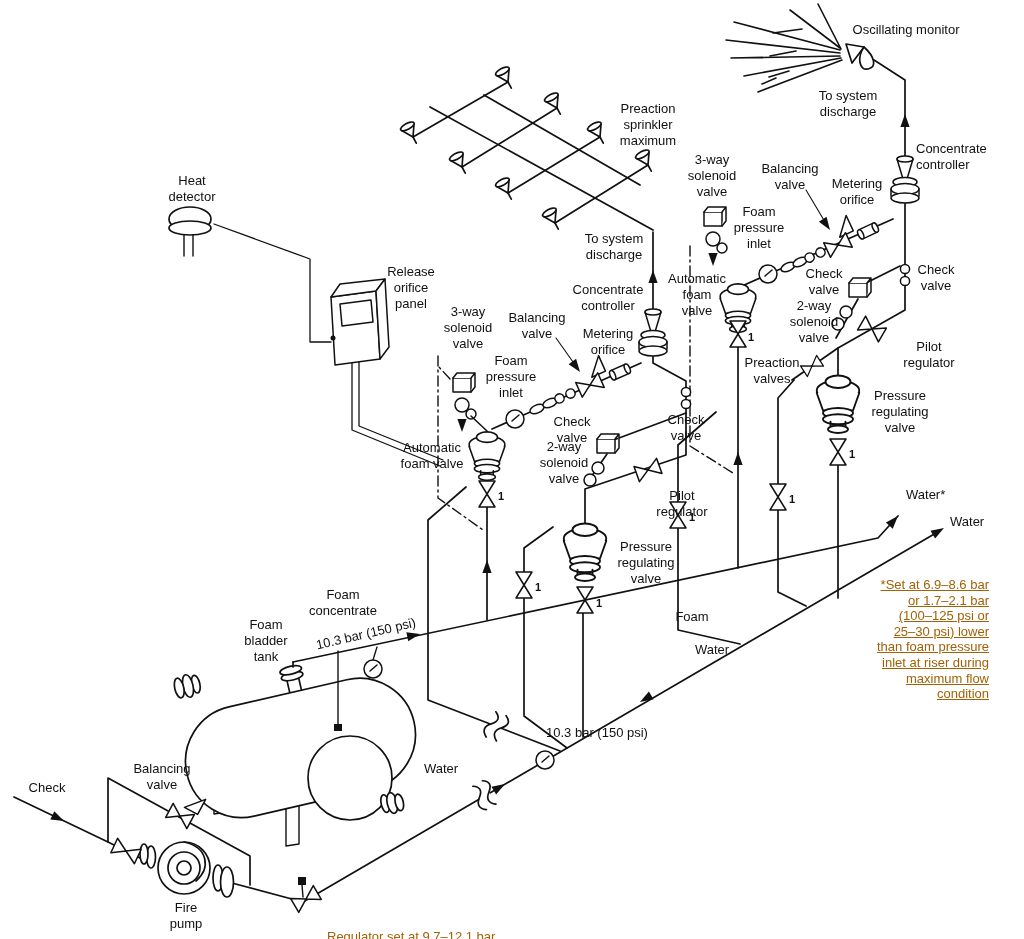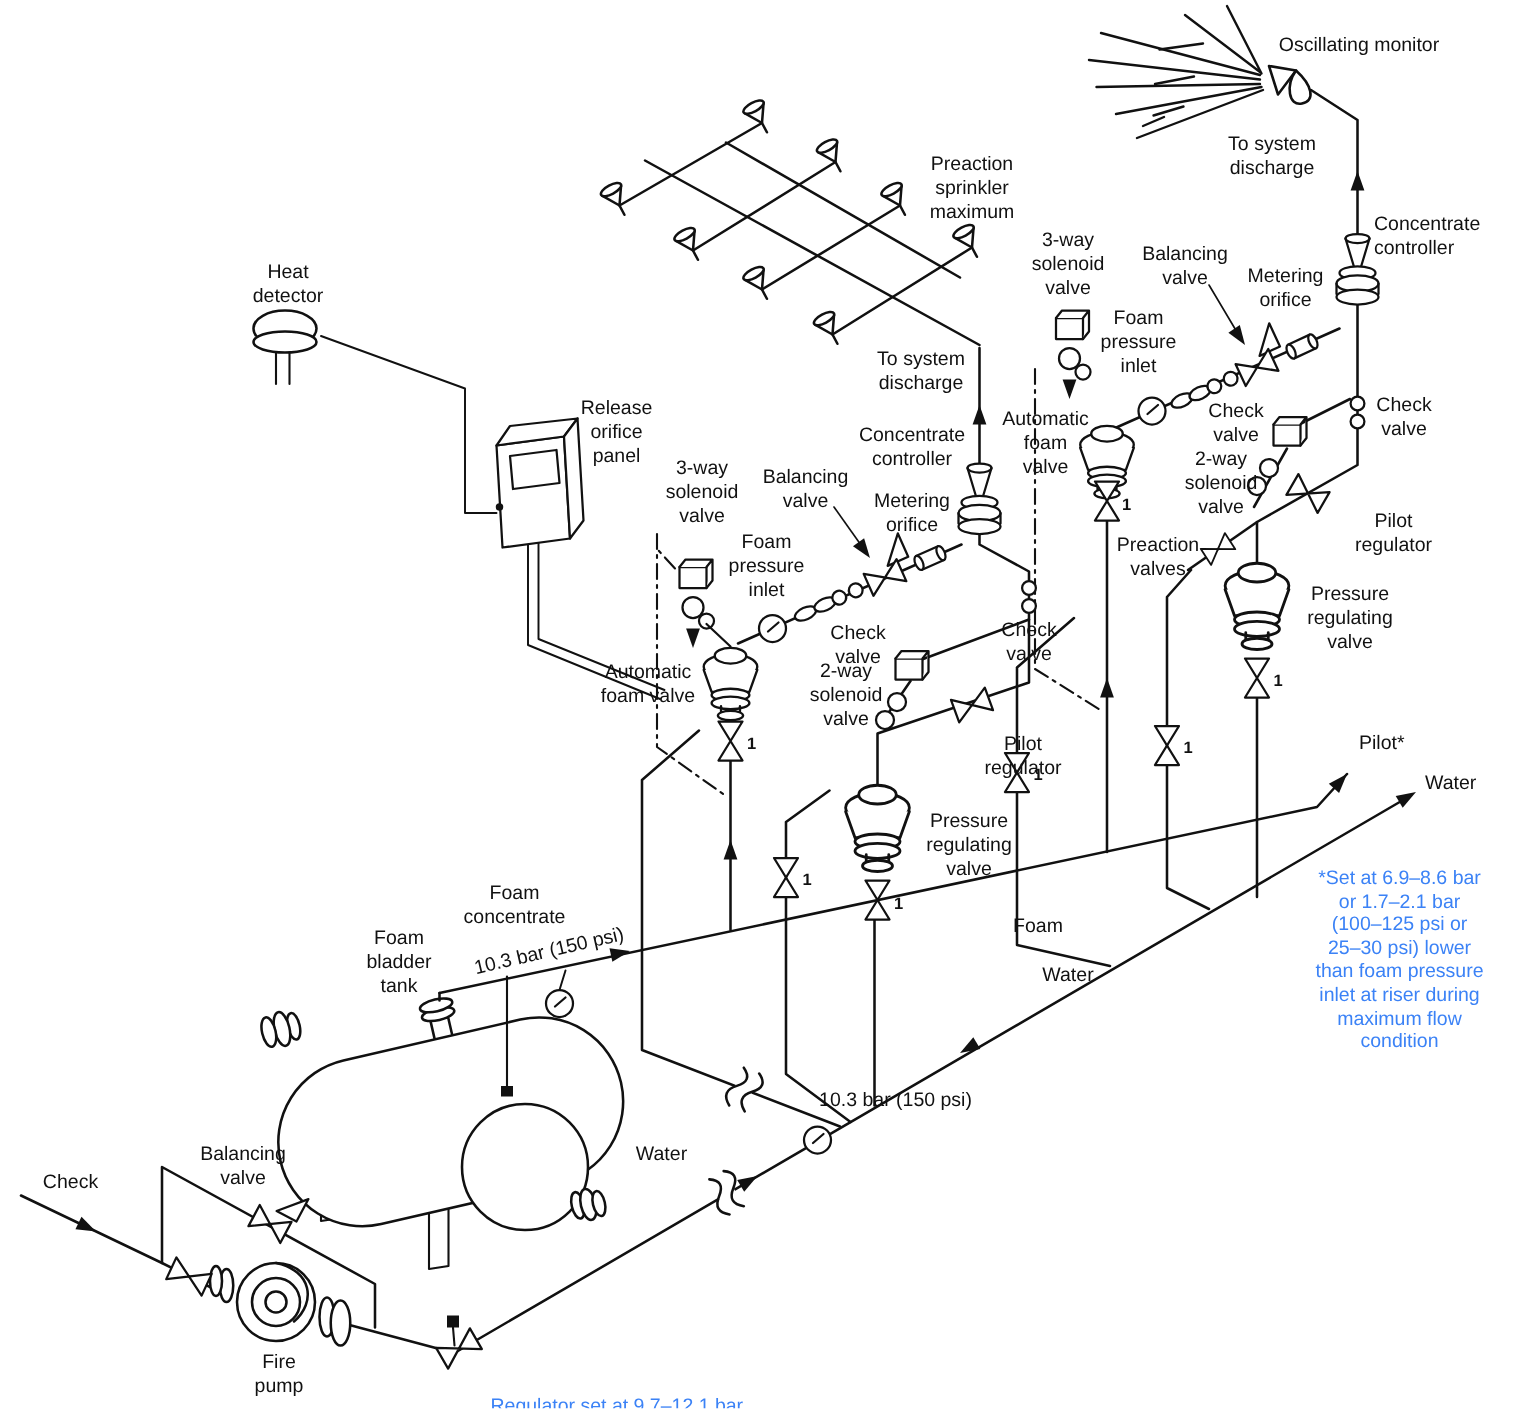--- a/index.html
+++ b/index.html
@@ -3,22 +3,22 @@
 <meta charset="utf-8">
 <style>
   html,body{margin:0;padding:0;background:#fff;}
   #stage{position:relative;width:1024px;height:939px;background:#fff;overflow:hidden;
          font-family:"Liberation Sans",sans-serif;color:#111;border-radius:29px;}
   #pipes{position:absolute;left:0;top:0;}
   .lbl{position:absolute;font-size:13px;line-height:1.22;text-align:center;
        white-space:pre-line;transform:translate(-50%,-50%);color:#111;}
   .lbl-l{position:absolute;font-size:13px;line-height:1.22;text-align:left;
        white-space:pre-line;transform:translateY(-50%);color:#111;}
-  .lbl-tl{position:absolute;font-size:13px;line-height:1.2;text-align:center;
-       white-space:pre-line;color:#3b82f6;}
+  .lbl-tl{position:absolute;font-size:13px;line-height:1.2;text-align:right;
+       white-space:pre-line;color:#a16207;text-decoration:underline;}
   .rot{transform:translate(-50%,-50%) rotate(-13deg);}
   .tag{position:absolute;font-size:11px;font-weight:bold;transform:translate(-50%,-50%);color:#111;}
 </style>
 </head>
 <body>
 
 <div id="stage">
 
 <svg id="pipes" width="1024" height="939" viewBox="0 0 1024 939" stroke="#111" stroke-width="1.7" fill="none" stroke-linecap="round" stroke-linejoin="round">
   <defs>
@@ -360,21 +360,21 @@
 <div class="lbl" style="left:266px;top:641px">Foam
 bladder
 tank</div>
 <div class="lbl" style="left:47px;top:788px">Check</div>
 <div class="lbl" style="left:162px;top:777px">Balancing
 valve</div>
 <div class="lbl" style="left:186px;top:916px">Fire
 pump</div>
 <div class="lbl-tl" style="left:327px;top:929px">Regulator set at 9.7–12.1 bar
 (140 psi–175 psi)</div>
-<div class="lbl-l" style="left:906px;top:495px">Pilot*</div>
+<div class="lbl-l" style="left:906px;top:495px">Water*</div>
 <div class="lbl-l" style="left:950px;top:522px">Water</div>
 <div class="lbl-tl" style="left:877px;top:577px">*Set at 6.9–8.6 bar
 or 1.7–2.1 bar
 (100–125 psi or
 25–30 psi) lower
 than foam pressure
 inlet at riser during
 maximum flow
 condition</div>
 

